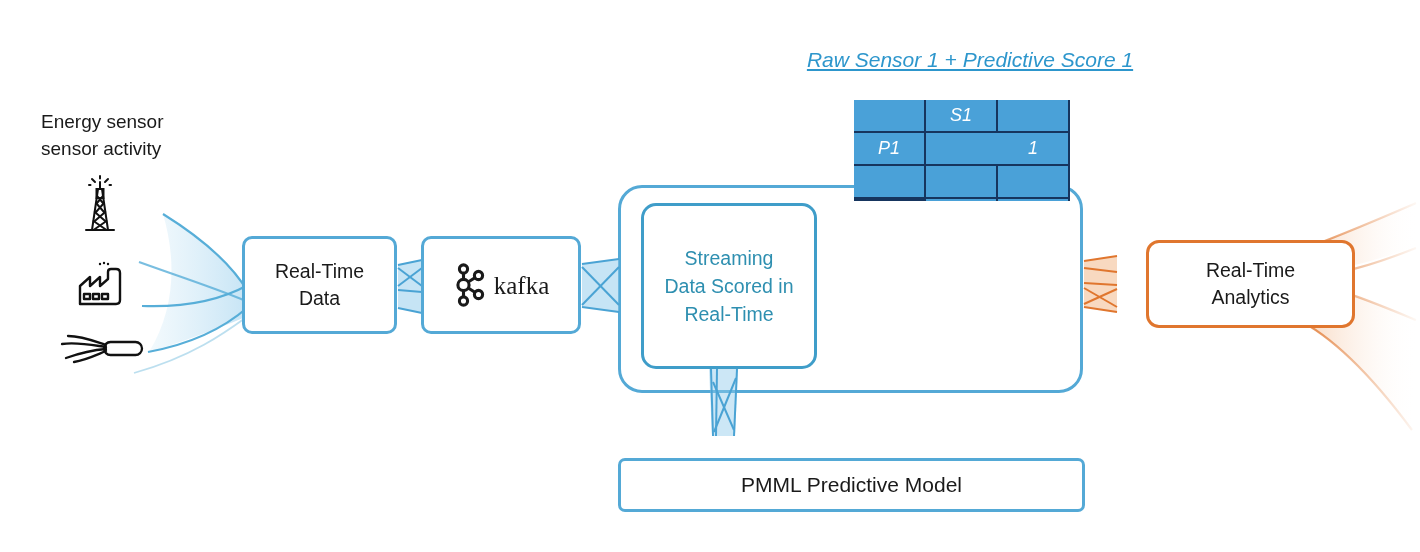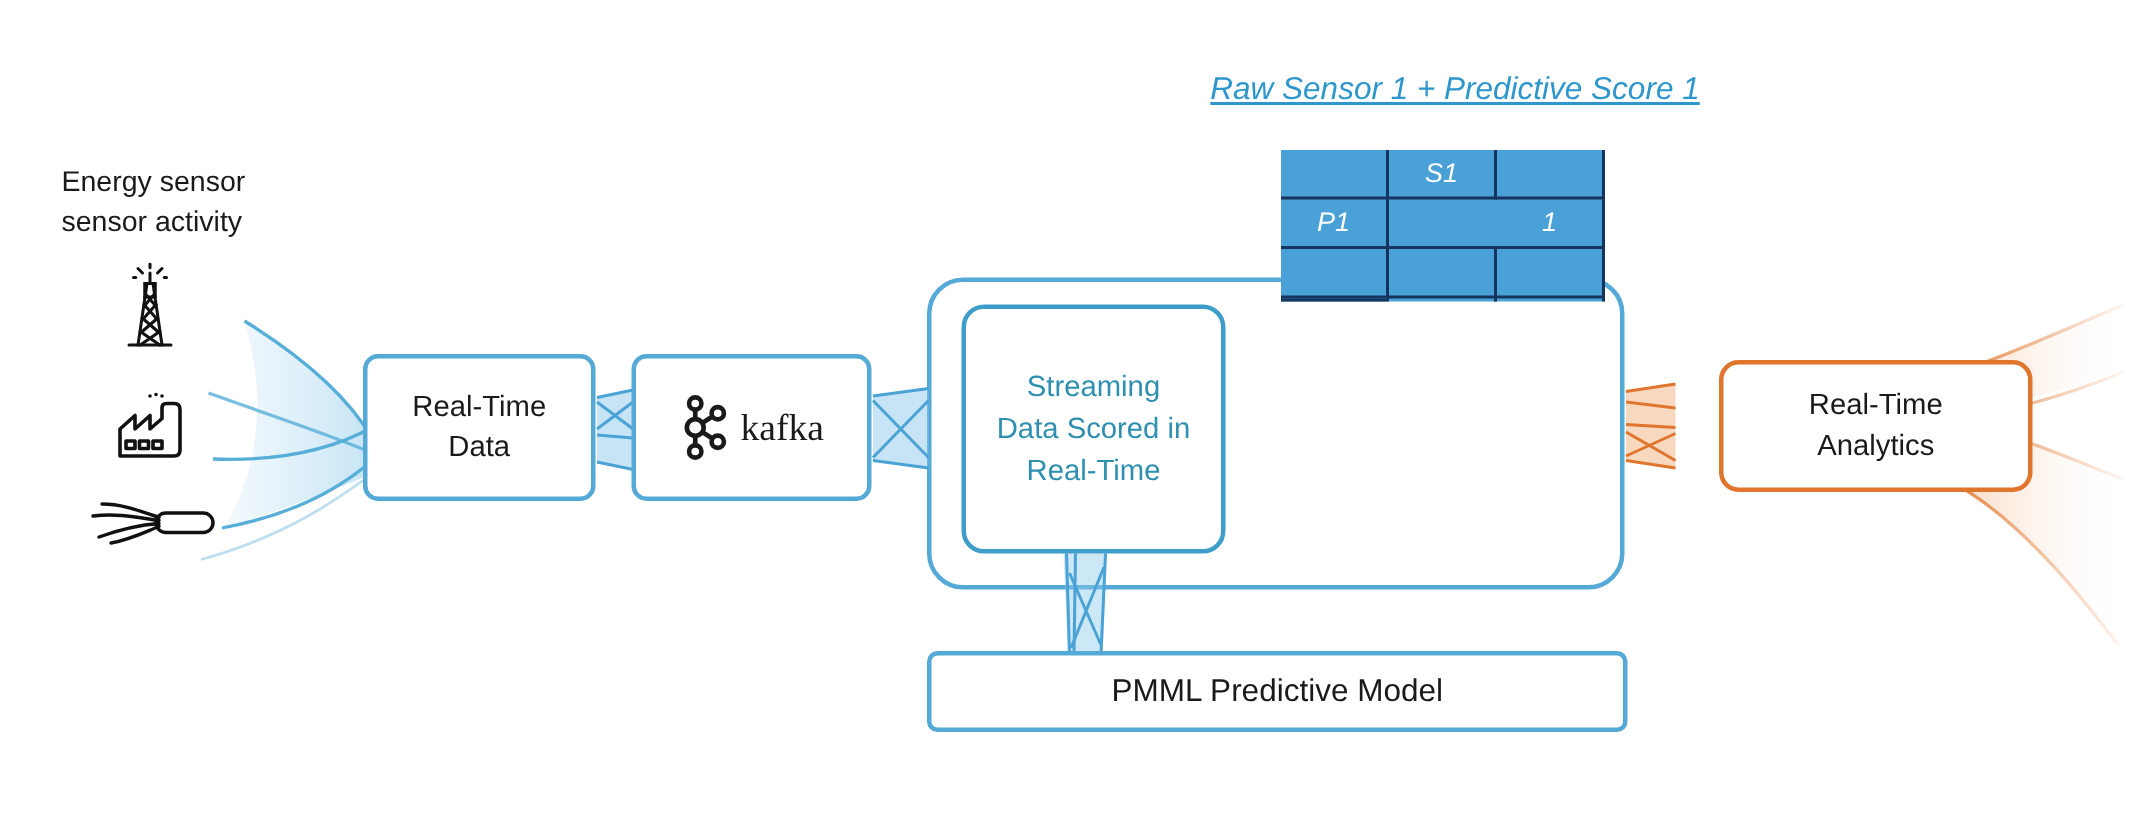--- a/index.html
+++ b/index.html
@@ -49,21 +49,21 @@
   }
   .box-streaming{left:641px;top:203px;width:176px;height:166px;border-radius:15px;border:3px solid #3f9dc9;color:#2e8fb0;}
   .box-streaming .lbl{width:134px;line-height:1.45;}
   .box-warehouse{
     left:839px;top:228px;width:226px;height:125px;background:#0e86b8;border-radius:9px;
     color:#ffffff;border:none;
   }
   .box-warehouse .lbl{width:170px;line-height:1.5;}
   .box-analytics{left:1118px;top:240px;width:209px;height:88px;border:3.5px solid #e0762e;border-radius:13px;margin-left:28px;}
   .box-analytics .lbl{width:110px;}
-  .box-pmml{left:618px;top:434px;width:467px;height:54px;border-radius:7px;font-size:21px;align-items:center;}
+  .box-pmml{left:618px;top:458px;width:467px;height:54px;border-radius:7px;font-size:21px;align-items:center;}
 </style>
 </head>
 <body>
 
 <div class="stage">
 
   <svg class="flows" width="1420" height="552" viewBox="0 0 1420 552">
     <defs>
       <linearGradient id="fanBlue" gradientUnits="userSpaceOnUse" x1="140" y1="290" x2="250" y2="290">
         <stop offset="0" stop-color="#b7def2" stop-opacity="0.12"></stop>

